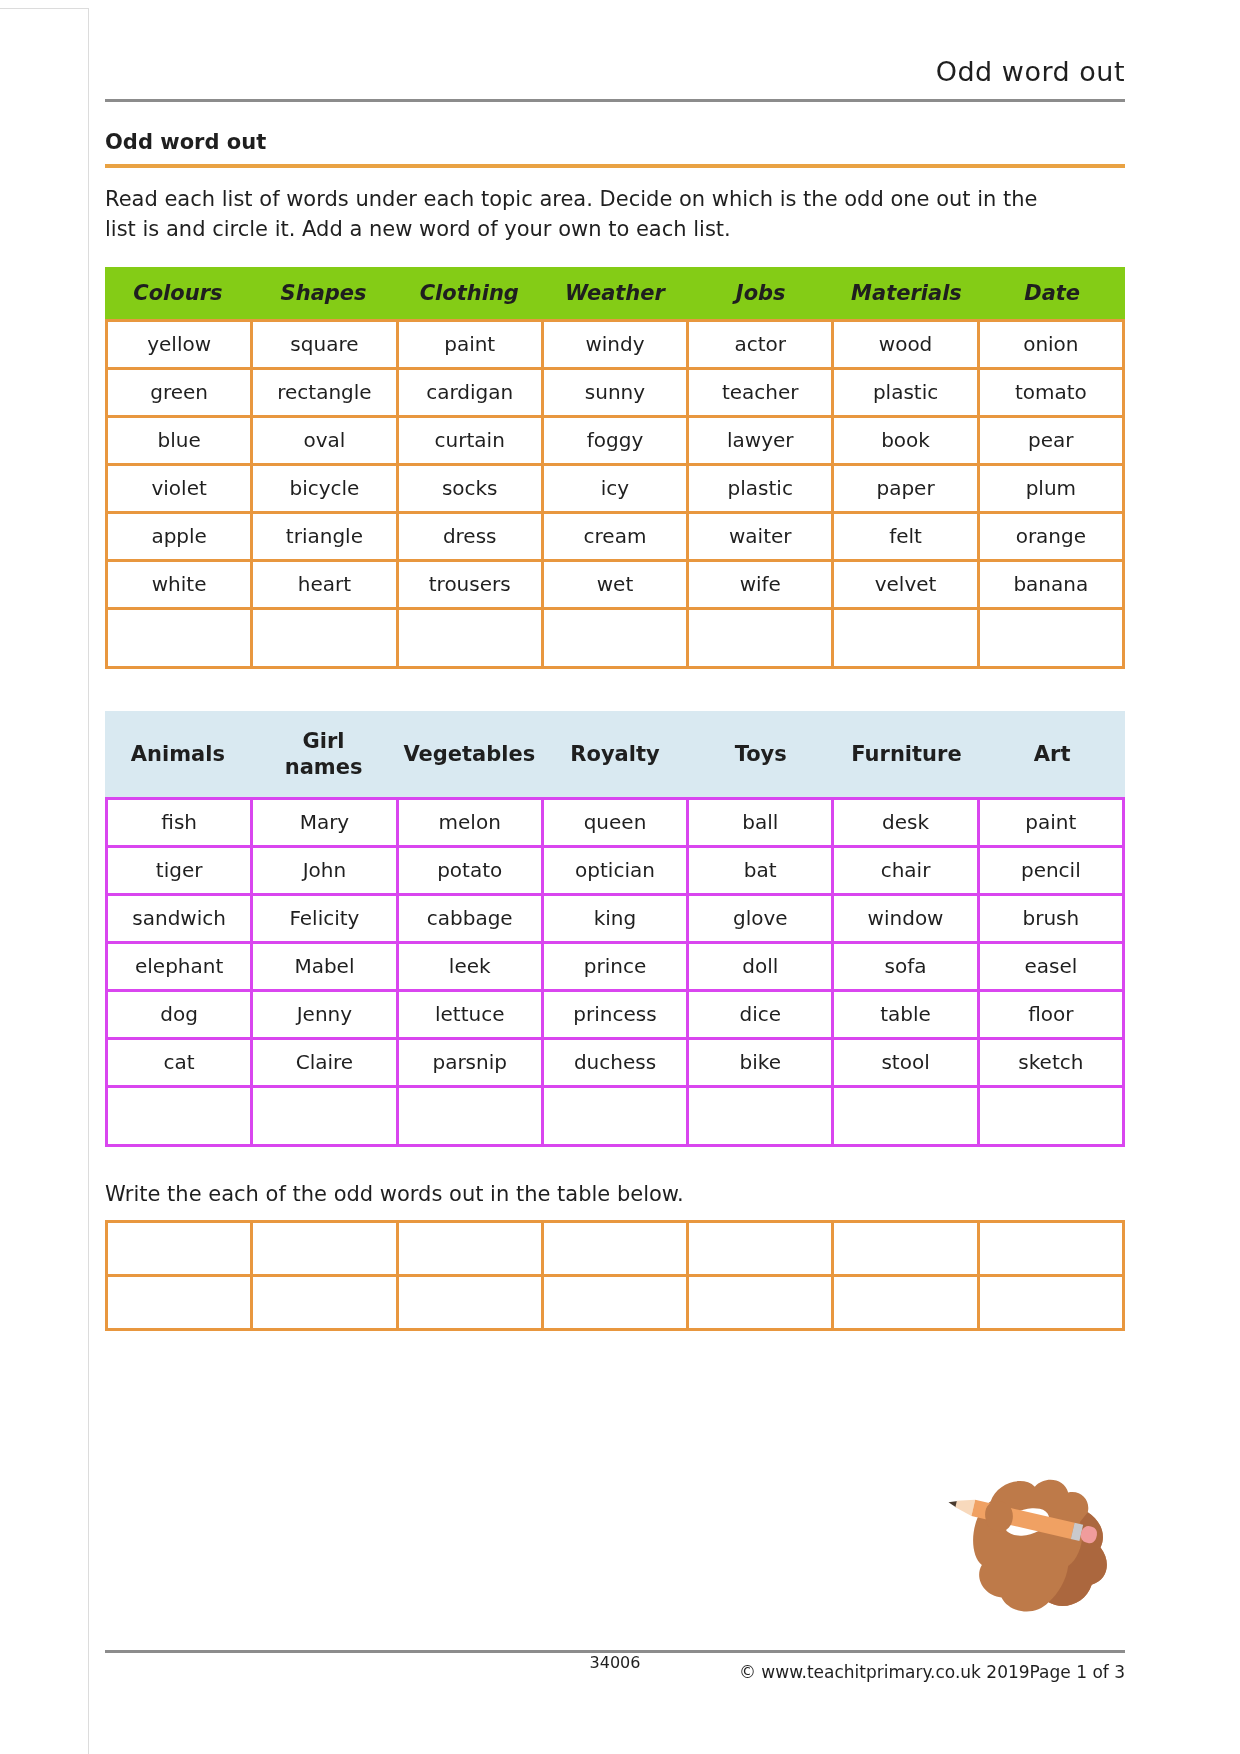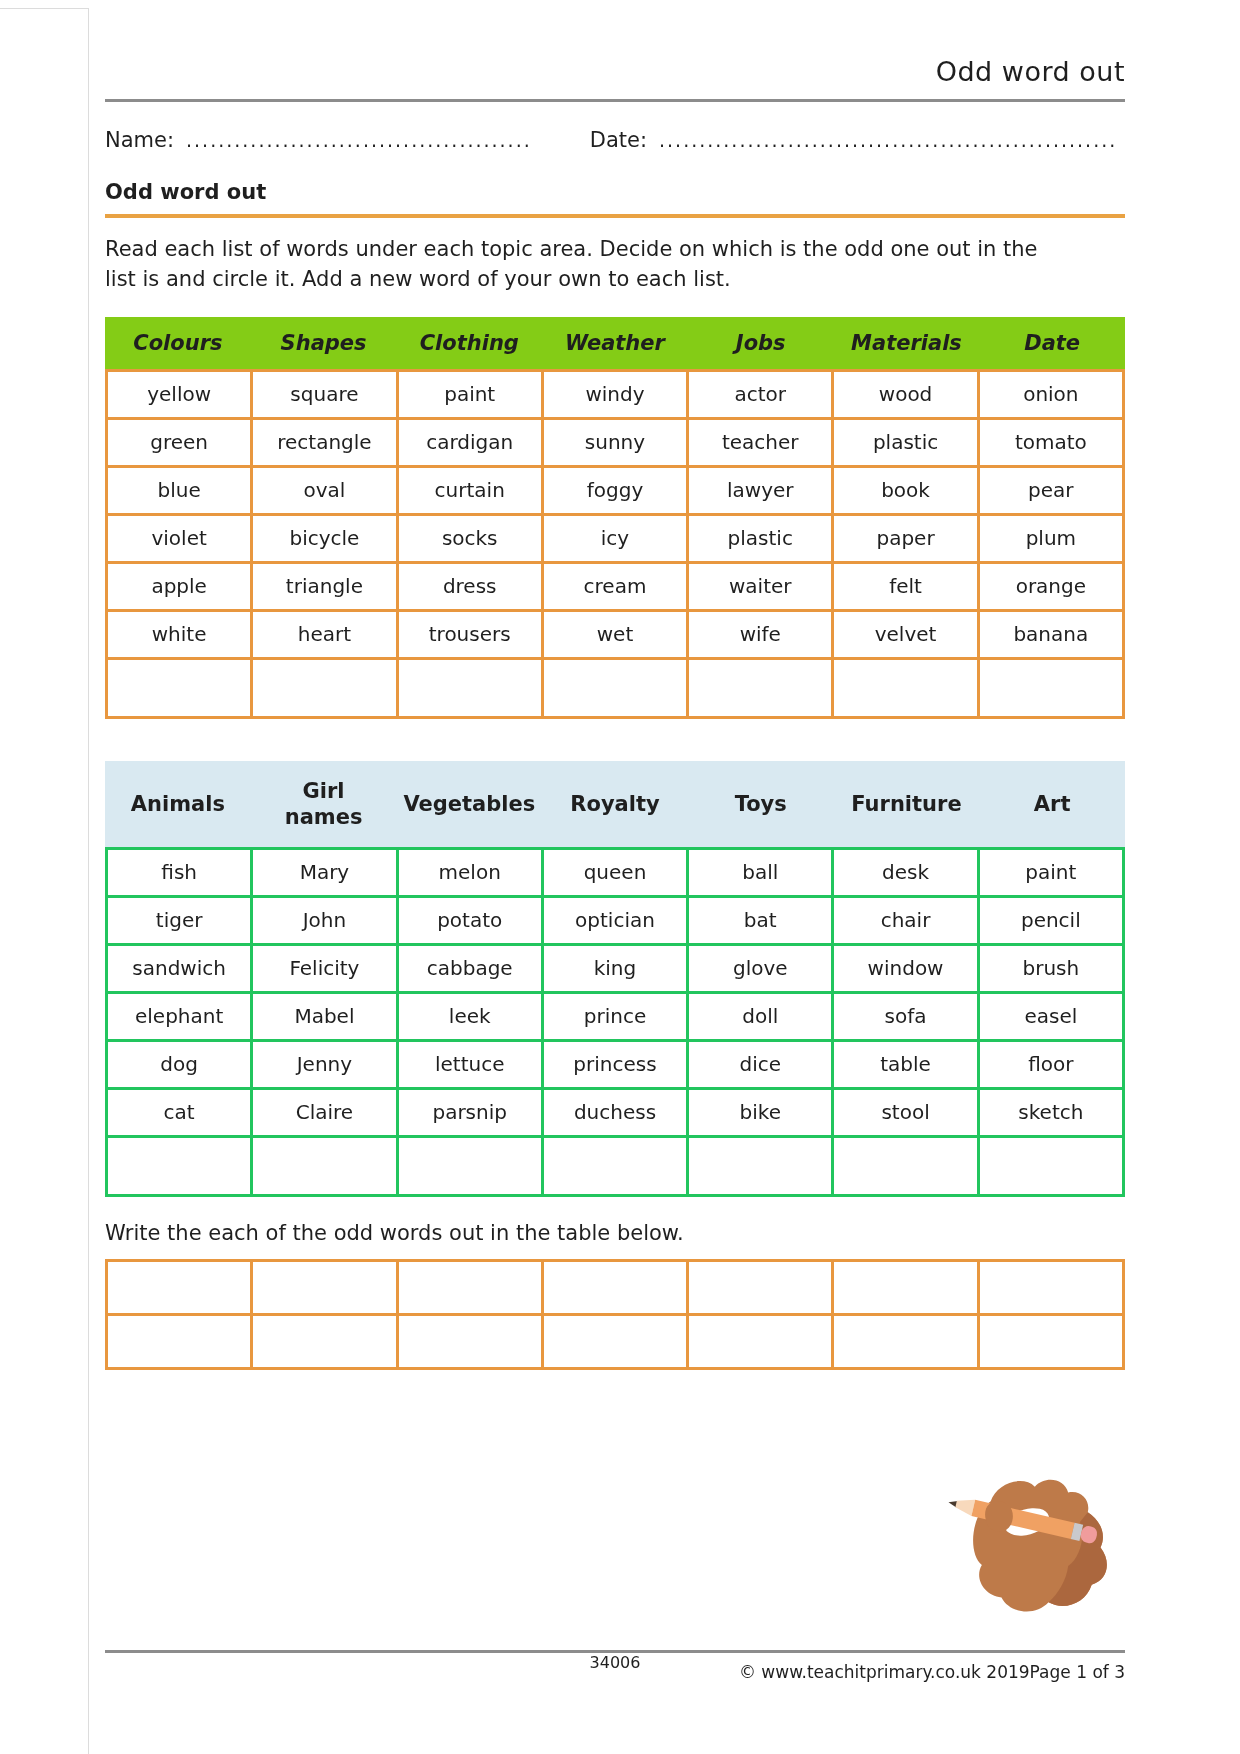--- a/index.html
+++ b/index.html
@@ -88,28 +88,28 @@
   }
   table.grid td{
     background:#ffffff;
     text-align:center;
     font-size:20px;
     height:45px;
     padding:0 4px;
     overflow:hidden;
   }
   .theme-orange table.grid td{ border:3px solid #e8973f; }
-  .theme-teal   table.grid td{ border:3px solid #22c55e; }
+  .theme-teal   table.grid td{ border:3px solid #d946ef; }
   .topic-table table.grid tr:last-child td{ height:56px; }
   .answers{ margin-top:14px; }
   .answers table.grid td{ height:51px; }
   .answers table.grid tr:last-child td{ height:51px; }
 
   .write-prompt{
-    margin:24px 0 0 0;
+    margin:35px 0 0 0;
     font-size:21px;
   }
 
   .hand-illustration{
     position:absolute;
     left:942px;
     top:1468px;
     width:168px;
     height:152px;
   }
@@ -133,26 +133,20 @@
 <body>
 
 <div class="page">
   <div class="page-edge"></div>
   <div class="page-edge-top"></div>
 
   <div class="content">
     <div class="doc-title">Odd word out</div>
     <hr class="rule gray">
 
-    <div class="name-date-row">
-      <span class="label">Name:</span>
-      <span class="dots">...........................................</span>
-      <span class="label date-label">Date:</span>
-      <span class="dots date-dots">.........................................................</span>
-    </div>
 
     <div class="section-title">Odd word out</div>
     <hr class="rule orange">
 
     <p class="instructions">
       <span>Read each list of words under each topic area. Decide on which is the odd one out in the</span><br>
       <span>list is and circle it. Add a new word of your own to each list.</span>
     </p>
 
     <div class="topic-table theme-orange">

